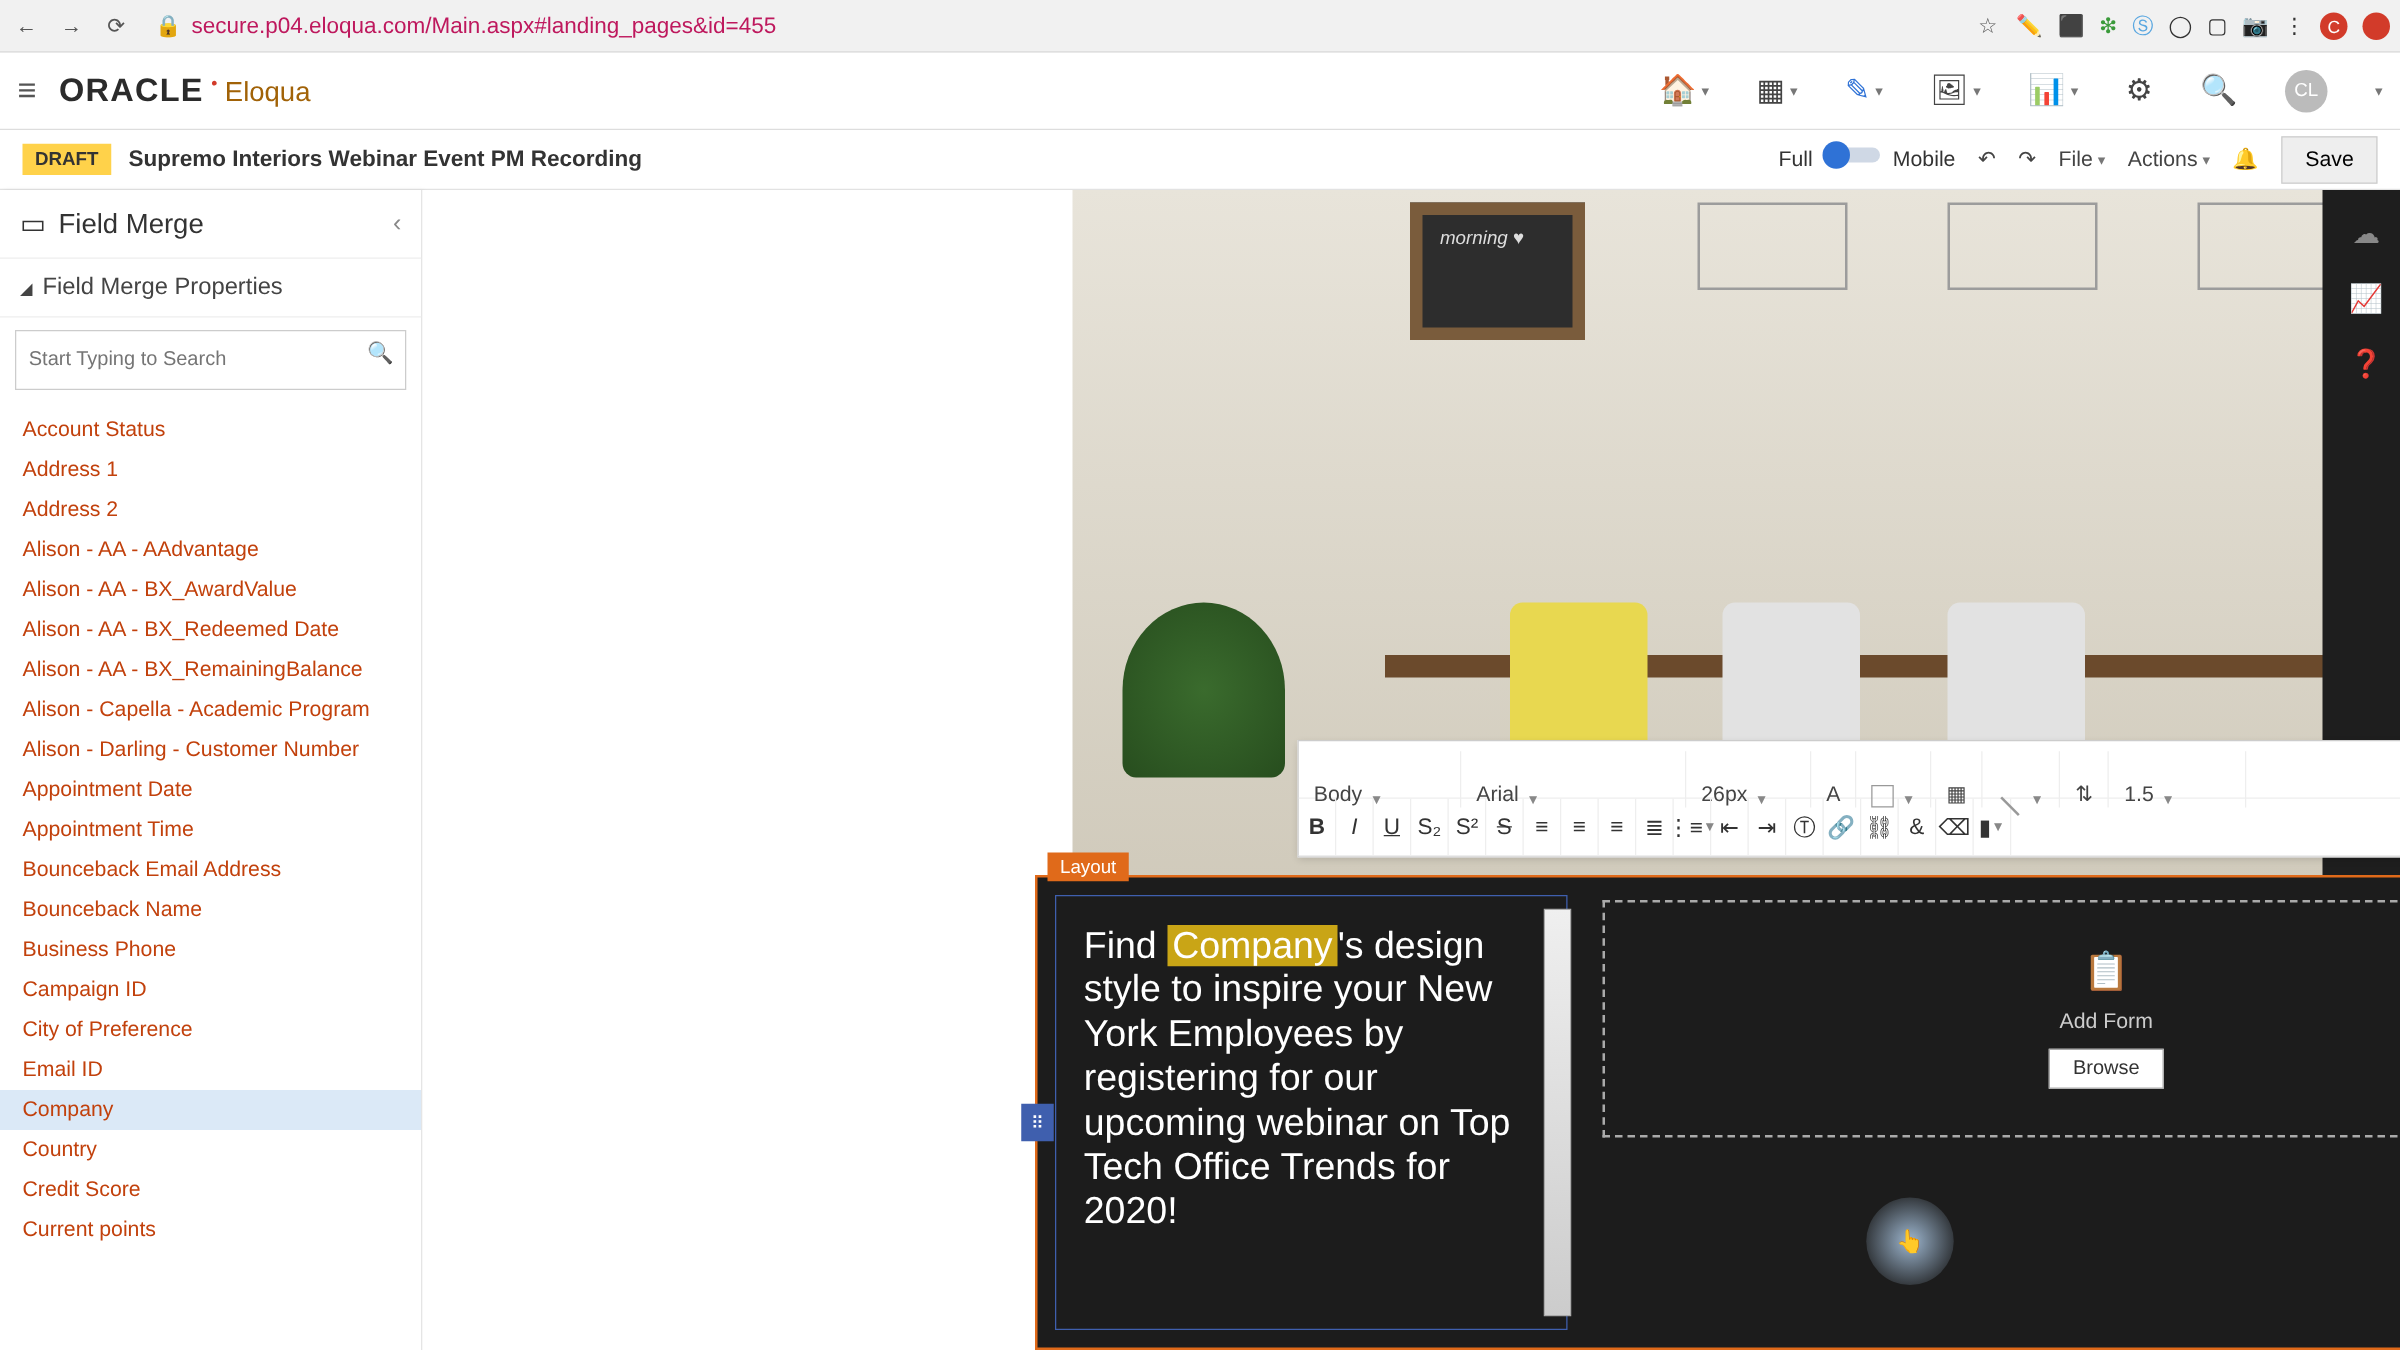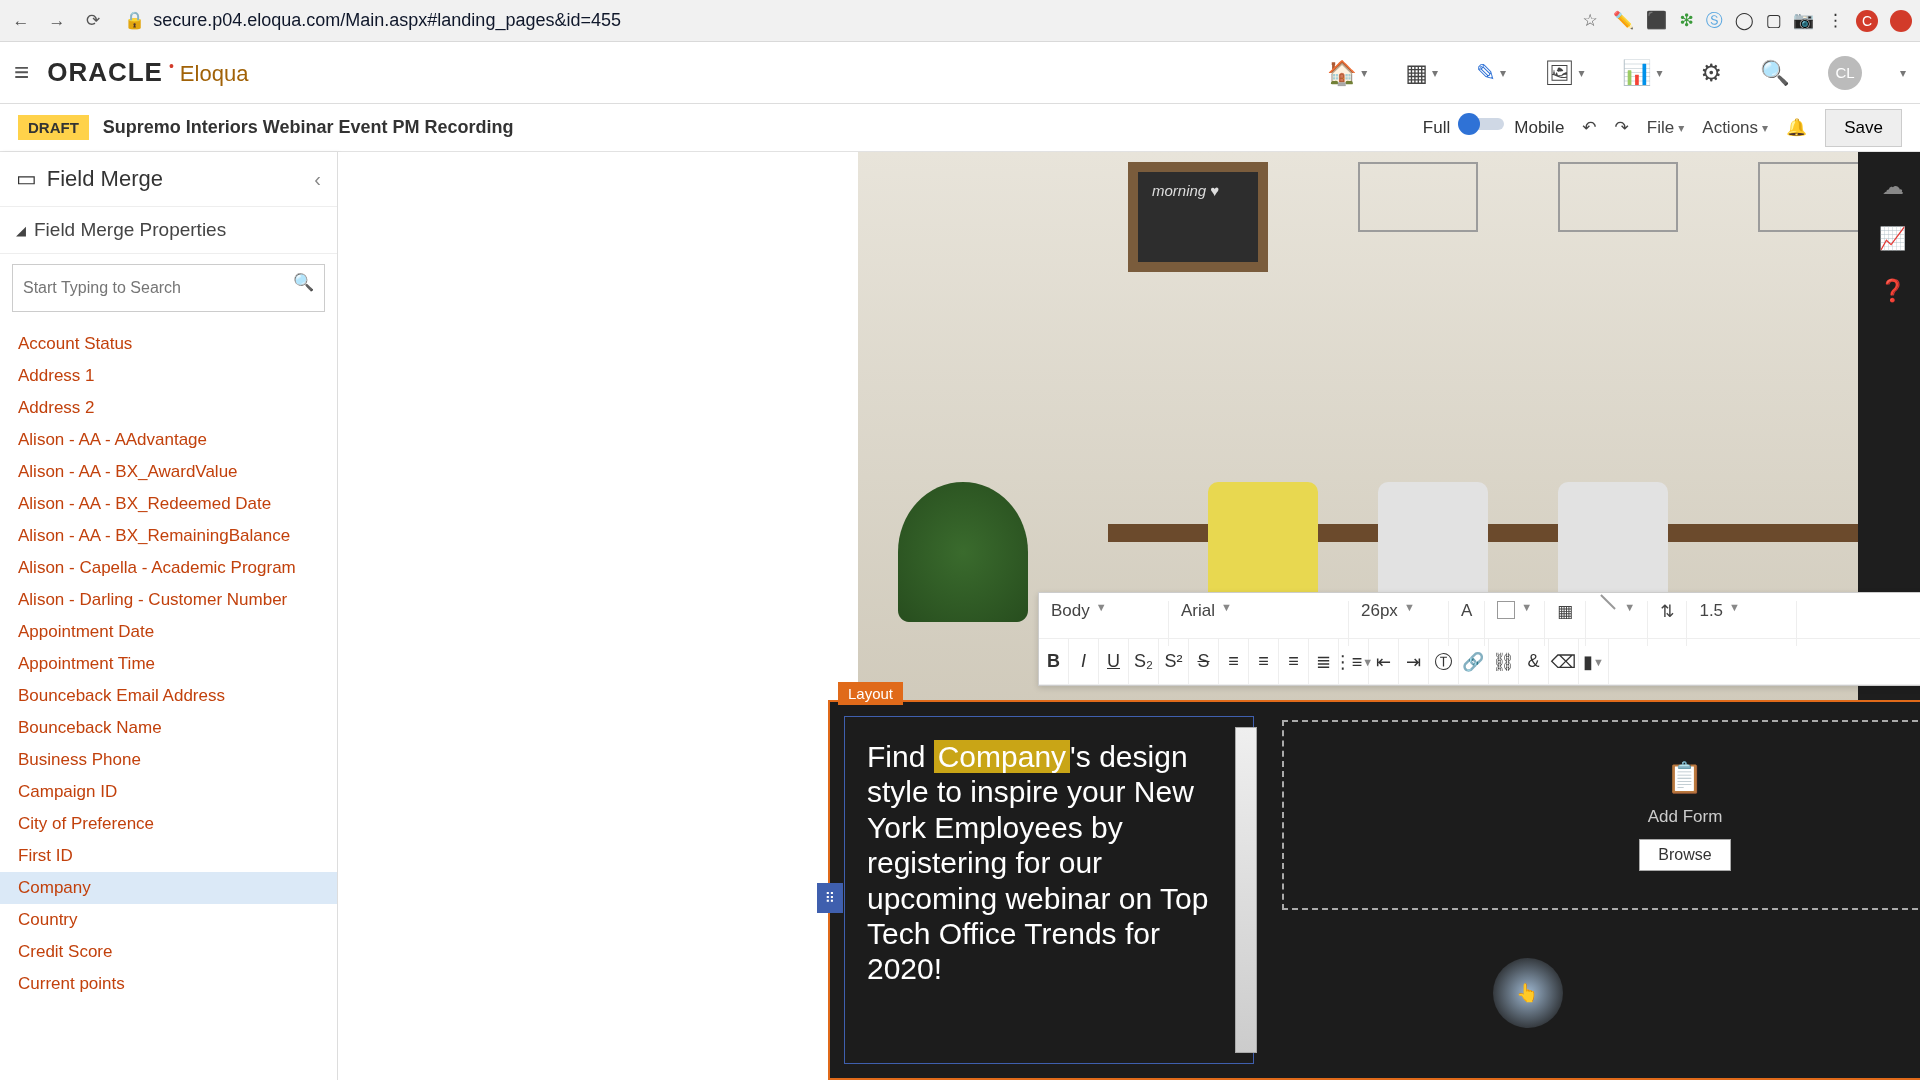--- a/index.html
+++ b/index.html
@@ -2,21 +2,21 @@
 <html><head>
 <meta charset="utf-8">
 <style>
   * { box-sizing: border-box; margin: 0; padding: 0; font-family: Arial, Helvetica, sans-serif; }
   body { width: 1920px; height: 1080px; background: #fff; overflow: hidden; font-size: 17px; color: #333; }
 
   
   .browser-bar { height: 42px; background: #f1f1f1; display: flex; align-items: center; padding: 0 8px; gap: 10px; border-bottom: 1px solid #d9d9d9; }
   .nav-icn { width: 26px; height: 26px; display:flex; align-items:center; justify-content:center; color:#555; cursor:pointer; }
   .url-area { flex:1; display:flex; align-items:center; gap:8px; padding:0 8px; }
-  .url-text { color:#0f172a; font-size:18px; }
+  .url-text { color:#be185d; font-size:18px; }
   .ext-icons { display:flex; gap:12px; align-items:center; }
   .ext-dot { width:22px; height:22px; border-radius:50%; display:flex; align-items:center; justify-content:center; font-size:14px; color:#fff; }
 
   
   .app-header { height: 62px; border-bottom:1px solid #ddd; display:flex; align-items:center; padding:0 14px; gap:18px; }
   .hamburger { font-size:26px; color:#555; cursor:pointer; }
   .brand { display:flex; align-items:baseline; gap:6px; }
   .brand-oracle { font-weight:bold; font-size:26px; letter-spacing:1px; color:#2b2b2b; }
   .brand-eloqua { font-size:22px; color:#a16207; }
   .hdr-right { margin-left:auto; display:flex; gap:38px; align-items:center; }
@@ -62,21 +62,21 @@
   .table { position:absolute; bottom:170px; left:250px; width:780px; height:18px; background:#6b4a2c; }
   .chair { position:absolute; bottom:100px; width:110px; height:130px; background:#e8d850; border-radius:10px 10px 0 0; }
   .chair.c2{ left:520px; background:#e2e2e2;} .chair.c1{ left:350px;} .chair.c3{left:700px; background:#e2e2e2;}
   .plant { position:absolute; bottom:90px; width:130px; height:140px; background:radial-gradient(#3a6b2d,#274d1e); border-radius:60% 60% 10% 10%; }
   .plant.p1{left:40px;} .plant.p2{right:20px;}
   .hero-dark { position:absolute; right:0; top:0; width:210px; height:560px; background:#1e1e1e; }
 
   
   .txt-toolbar { position:absolute; left:700px; top:440px; width:900px; background:#fff; border:1px solid #ccc; box-shadow:0 2px 6px rgba(0,0,0,0.15); }
   .tb-row { display:flex; align-items:center; height:46px; border-bottom:1px solid #eee; }
-  .tb-cell { display:flex; align-items:flex-start; gap:6px; padding:0 12px; border-right:1px solid #eee; height:100%; font-size:17px; color:#444; cursor:pointer;margin-top:16px; }
+  .tb-cell { display:flex; align-items:flex-end; gap:6px; padding:0 12px; border-right:1px solid #eee; height:100%; font-size:17px; color:#444; cursor:pointer;margin-top:16px; }
   .tb-caret { font-size:11px; color:#888; }
   .tb-icn { width:30px; display:flex; justify-content:center; font-size:18px; }
   .tb-row2 .tb-icn { border-right:1px solid #eee; height:100%; align-items:center; cursor:pointer; }
 
   
   .layout-tag { position:absolute; left:500px; top:530px; background:#e06a1a; color:#fff; padding:3px 10px; font-size:15px; z-index:5; }
   .layout-box { position:absolute; left:490px; top:548px; width:1280px; height:380px; border:2px solid #e06a1a; background:#1c1c1c; display:flex; }
   .txt-block { width:410px; margin:14px 0 14px 14px; border:1px solid #3f5fae; position:relative; background:#1c1c1c; padding:22px; }
   .txt-block .handle { position:absolute; left:-28px; top:48%; width:26px; height:30px; background:#3f5fae; color:#fff; display:flex; align-items:center; justify-content:center; font-size:14px; }
   .txt-block .resize { position:absolute; right:-4px; top:10px; bottom:10px; width:22px; background:linear-gradient(#efefef,#ccc); border:1px solid #aaa; }
@@ -194,21 +194,21 @@
         <div class="field-item">Alison - AA - BX_RemainingBalance</div>
         <div class="field-item">Alison - Capella - Academic Program</div>
         <div class="field-item">Alison - Darling - Customer Number</div>
         <div class="field-item">Appointment Date</div>
         <div class="field-item">Appointment Time</div>
         <div class="field-item">Bounceback Email Address</div>
         <div class="field-item">Bounceback Name</div>
         <div class="field-item">Business Phone</div>
         <div class="field-item">Campaign ID</div>
         <div class="field-item">City of Preference</div>
-        <div class="field-item">First ID</div>
+        <div class="field-item">Email ID</div>
         <div class="field-item selected">Company</div>
         <div class="field-item">Country</div>
         <div class="field-item">Credit Score</div>
         <div class="field-item">Current points</div>
       </div>
   </div>
 
   <div class="canvas">
     <div class="hero">
       <div class="chalkboard"></div>

